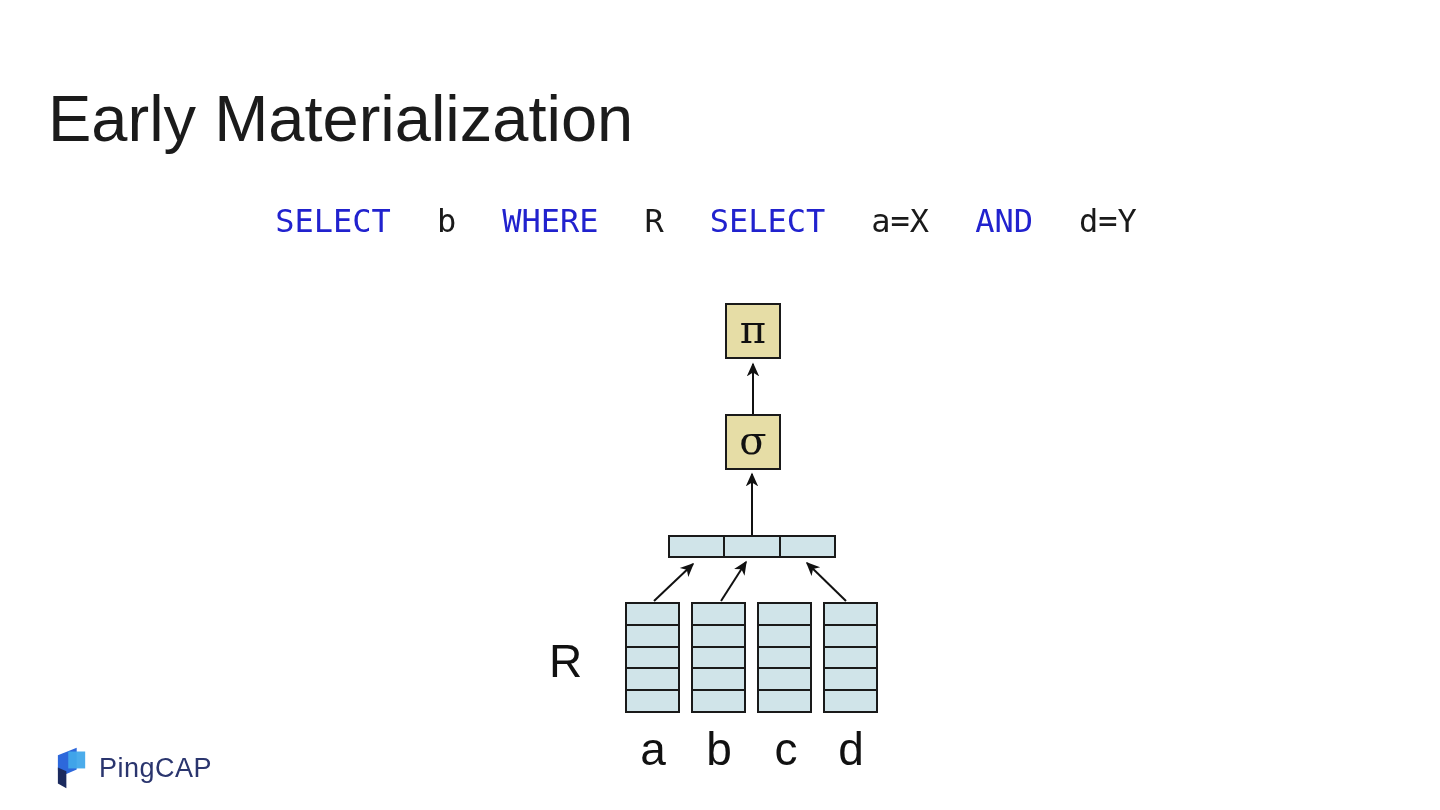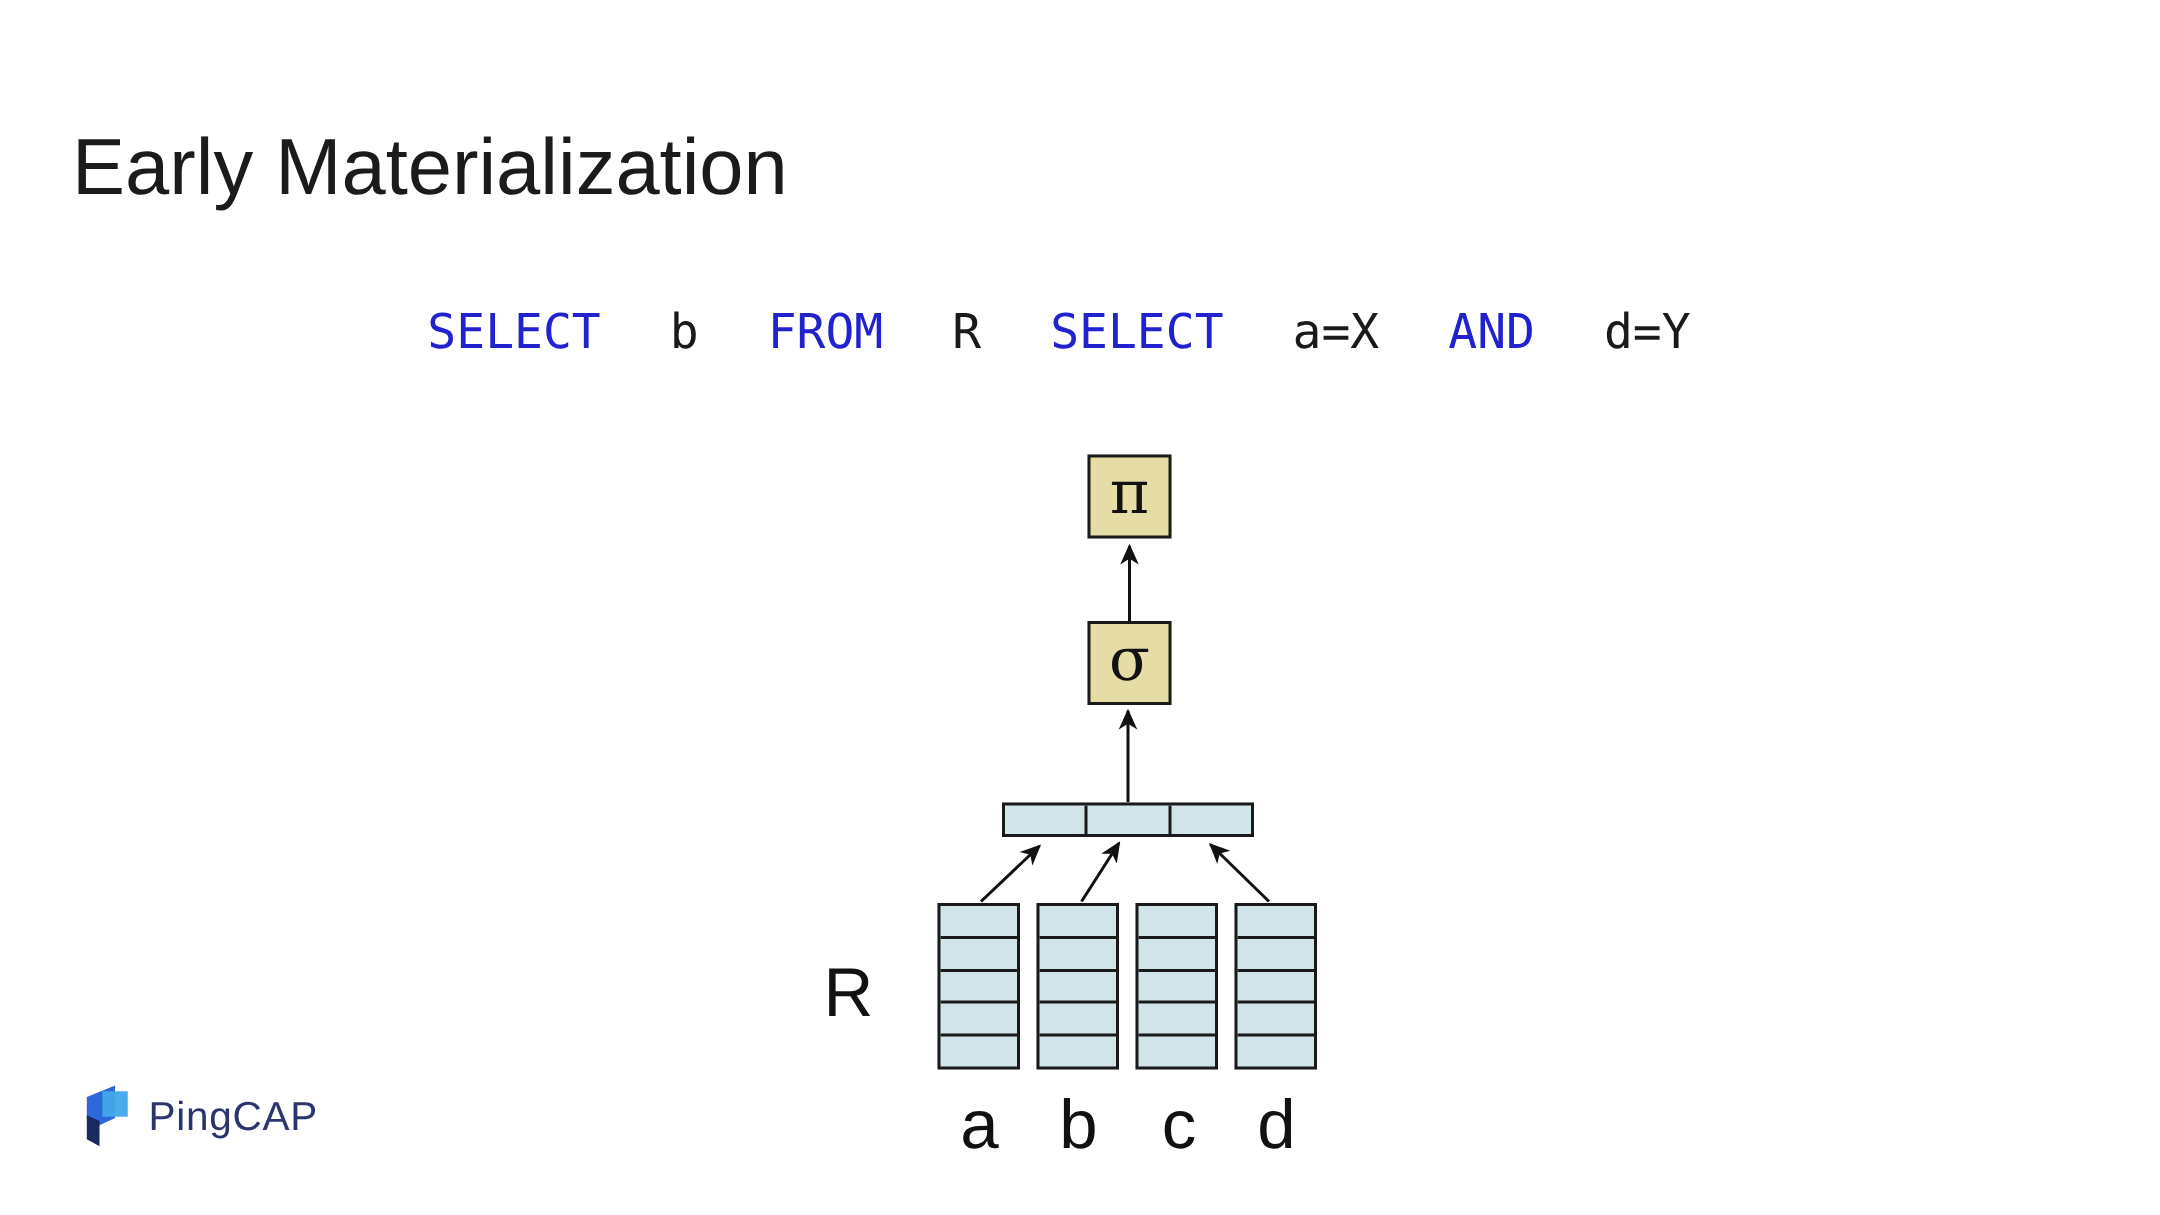--- a/index.html
+++ b/index.html
@@ -4,21 +4,21 @@
 <style>
   html,body{margin:0;padding:0;background:#fff;}
   .slide{
     position:relative;width:1440px;height:810px;overflow:hidden;
     background:var(--slide-bg,#ffffff);
     font-family:"Liberation Sans",sans-serif;
   }
   
   .title{
     position:absolute;left:48px;top:82px;margin:0;
-    font-size:53px;font-weight:400;line-height:1.15;
+    font-size:65px;font-weight:400;line-height:1.15;
     color:var(--title,#1b1b1b);letter-spacing:0px;
   }
   
   .sql{
     position:absolute;left:0;top:201px;width:1412px;
     display:flex;justify-content:center;align-items:baseline;gap:46px;
     font-family:"DejaVu Sans Mono","Liberation Mono",monospace;
     font-size:32px;line-height:1.3;
   }
   .sql .kw{color:var(--sql-keyword,#2122ce);}
@@ -56,38 +56,38 @@
     font-size:46px;color:#111;line-height:1;
   }
   .col-label{
     position:absolute;top:726px;transform:translateX(-50%);
     font-size:46px;color:#111;line-height:1;
   }
   #lbl-a{left:653px;} #lbl-b{left:719px;} #lbl-c{left:786px;} #lbl-d{left:851px;}
   .arrows{position:absolute;left:0;top:0;width:1440px;height:810px;pointer-events:none;}
   
   .logo{
-    position:absolute;left:56px;top:721px;display:flex;align-items:center;gap:11px;
+    position:absolute;left:56px;top:745px;display:flex;align-items:center;gap:11px;
   }
   .logo-text{
     font-size:27px;letter-spacing:0.5px;
     color:var(--logo-text,#2a356e);line-height:1;padding-top:2px;
   }
 </style>
 </head>
 <body>
 
 <div class="slide">
 
   <h1 class="title">Early Materialization</h1>
 
   <div class="sql">
     <span class="kw">SELECT</span>
     <span class="id">b</span>
-    <span class="kw">FROM</span>
+    <span class="kw">WHERE</span>
     <span class="id">R</span>
     <span class="kw">SELECT</span>
     <span class="id">a=X</span>
     <span class="kw">AND</span>
     <span class="id">d=Y</span>
   </div>
 
   <svg class="arrows" viewBox="0 0 1440 810">
     <defs>
       <marker id="ah" viewBox="0 0 10 10" refX="8.6" refY="5" markerWidth="7.2" markerHeight="7.2" orient="auto-start-reverse">

